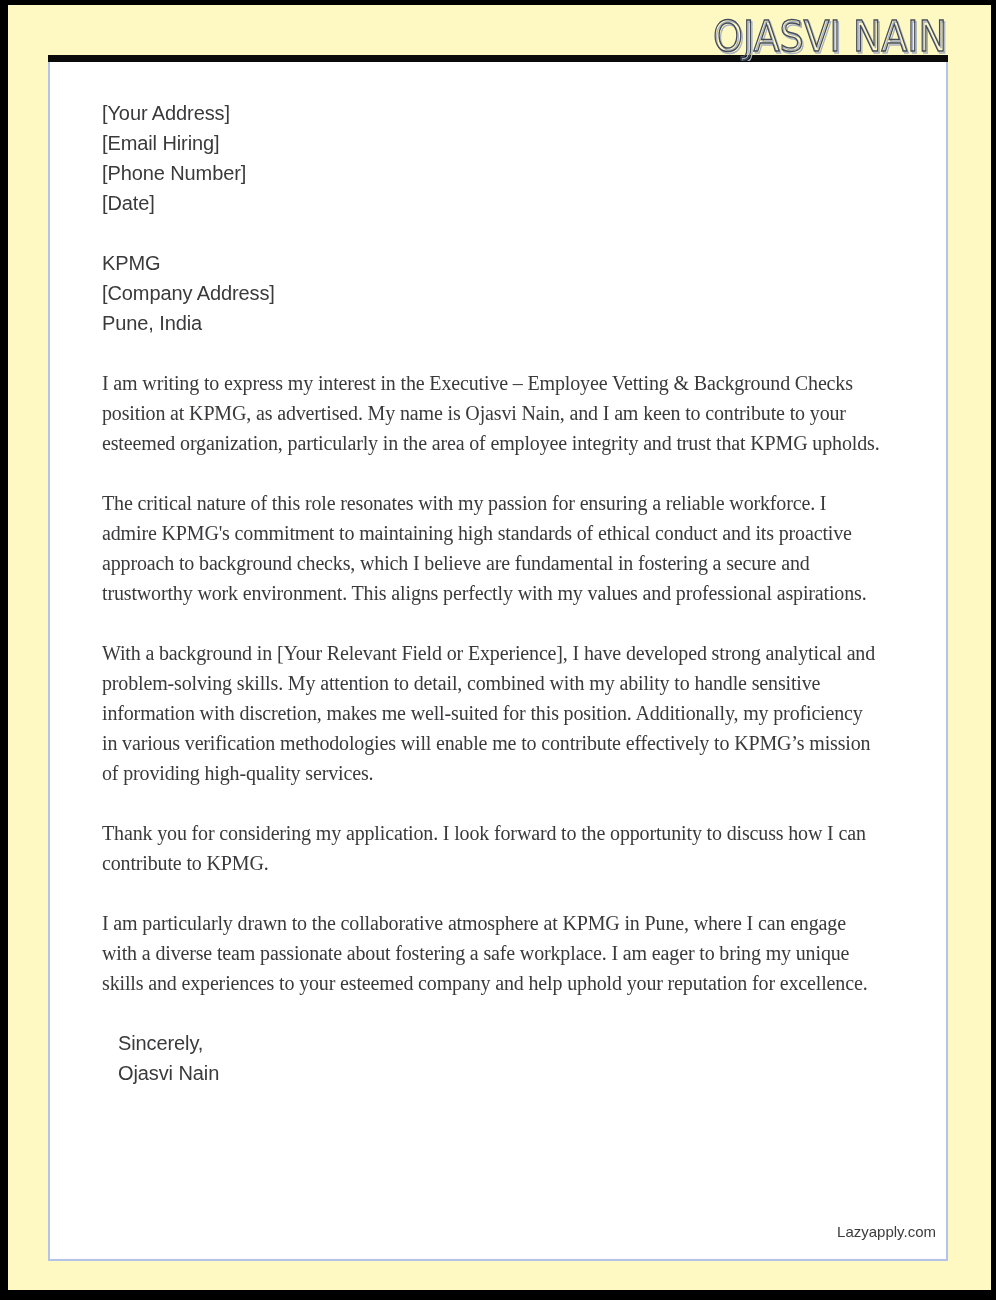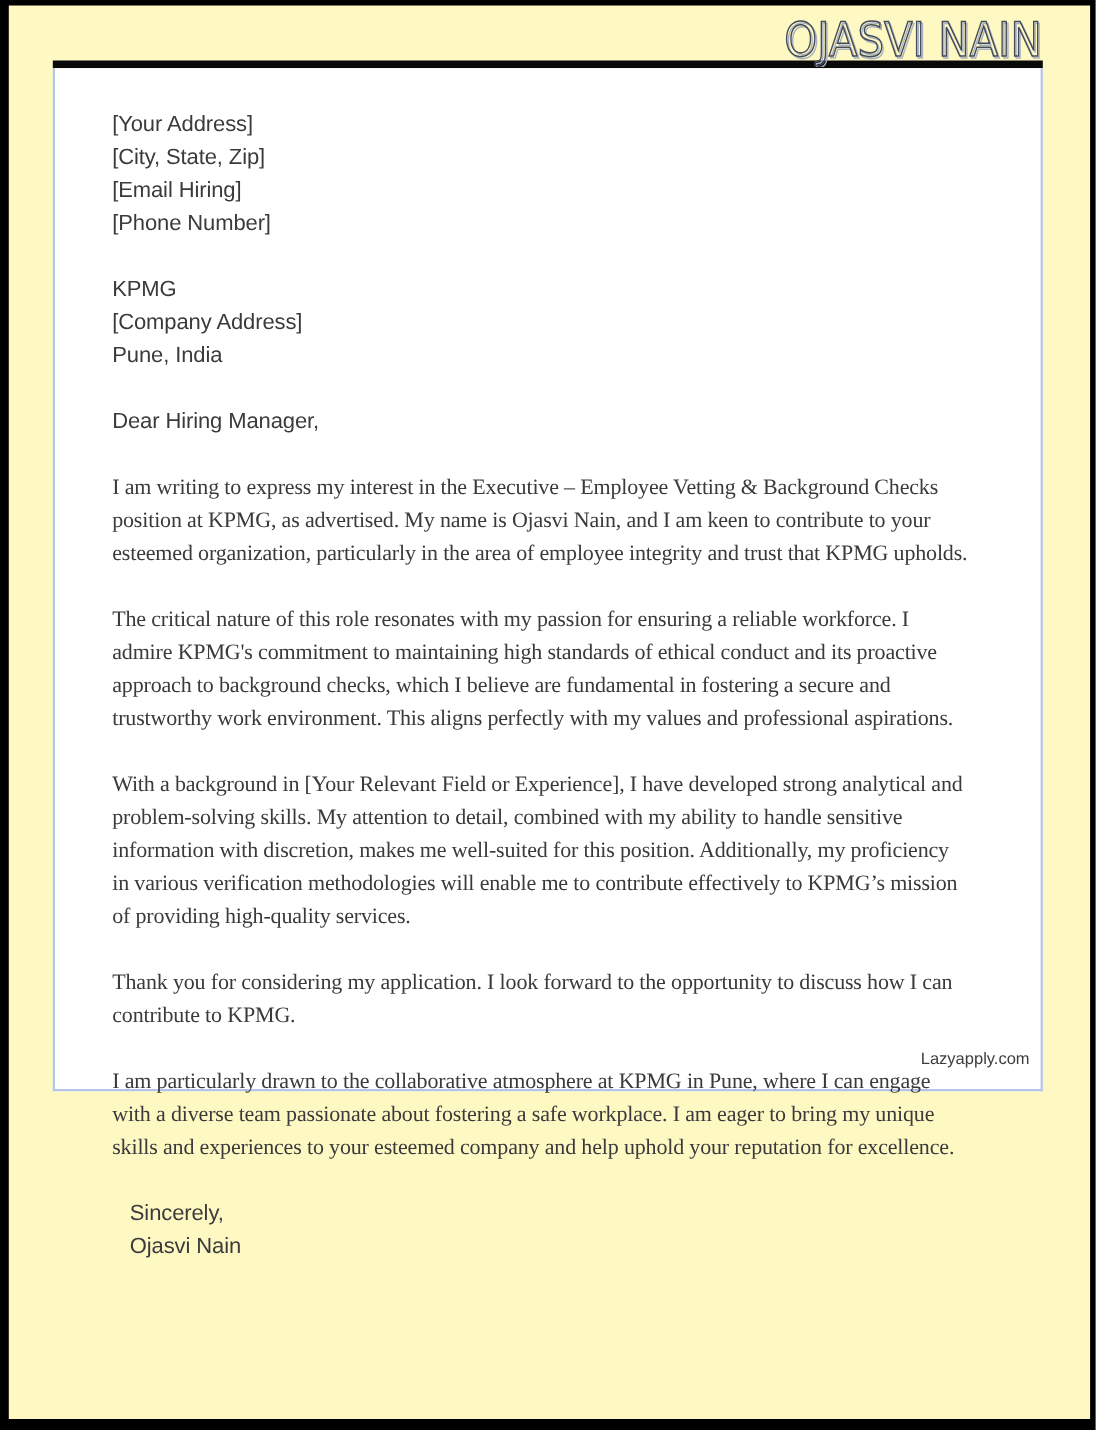--- a/index.html
+++ b/index.html
@@ -34,21 +34,21 @@
     margin-left: 40px;
     width: 900px;
     height: 7px;
     background: #0a0a0a;
   }
   .card {
     position: relative;
     box-sizing: border-box;
     margin-left: 40px;
     width: 900px;
-    height: 930px;
+    height: 1199px;
     background: #ffffff;
     border: 2px solid #b4c3e8;
     border-top: none;
     padding: 36px 64px 0 52px;
     overflow: visible;
   }
   .card .line {
     font-size: 20px;
     line-height: 30px;
     color: #3a3a3c;
@@ -85,34 +85,31 @@
       <text x="258" y="44" text-anchor="end" font-family="DejaVu Sans, sans-serif" font-size="43" textLength="234" lengthAdjust="spacingAndGlyphs" fill="none" stroke="#454b57" stroke-width="1.4">OJASVI NAIN</text>
     </svg>
   </div>
 
   <div class="header-rule"></div>
 
   <div class="card">
 
     <div class="block">
       <div class="line">[Your Address]</div>
-      <div class="line">[City, State, Zip]</div>
       <div class="line">[Email Hiring]</div>
       <div class="line">[Phone Number]</div>
+      <div class="line">[Date]</div>
     </div>
 
     <div class="block">
       <div class="line">KPMG</div>
       <div class="line">[Company Address]</div>
       <div class="line">Pune, India</div>
     </div>
 
-    <div class="block">
-      <div class="line">Dear Hiring Manager,</div>
-    </div>
 
     <p class="para">I am writing to express my interest in the Executive – Employee Vetting &amp; Background Checks position at KPMG, as advertised. My name is Ojasvi Nain, and I am keen to contribute to your esteemed organization, particularly in the area of employee integrity and trust that KPMG upholds.</p>
     <p class="para">The critical nature of this role resonates with my passion for ensuring a reliable workforce. I admire KPMG's commitment to maintaining high standards of ethical conduct and its proactive approach to background checks, which I believe are fundamental in fostering a secure and trustworthy work environment. This aligns perfectly with my values and professional aspirations.</p>
     <p class="para">With a background in [Your Relevant Field or Experience], I have developed strong analytical and problem-solving skills. My attention to detail, combined with my ability to handle sensitive information with discretion, makes me well-suited for this position. Additionally, my proficiency in various verification methodologies will enable me to contribute effectively to KPMG’s mission of providing high-quality services.</p>
     <p class="para">Thank you for considering my application. I look forward to the opportunity to discuss how I can contribute to KPMG.</p>
     <p class="para">I am particularly drawn to the collaborative atmosphere at KPMG in Pune, where I can engage with a diverse team passionate about fostering a safe workplace. I am eager to bring my unique skills and experiences to your esteemed company and help uphold your reputation for excellence.</p>
 
     <div class="signoff">
       <div class="line">Sincerely,</div>
       <div class="line">Ojasvi Nain</div>

